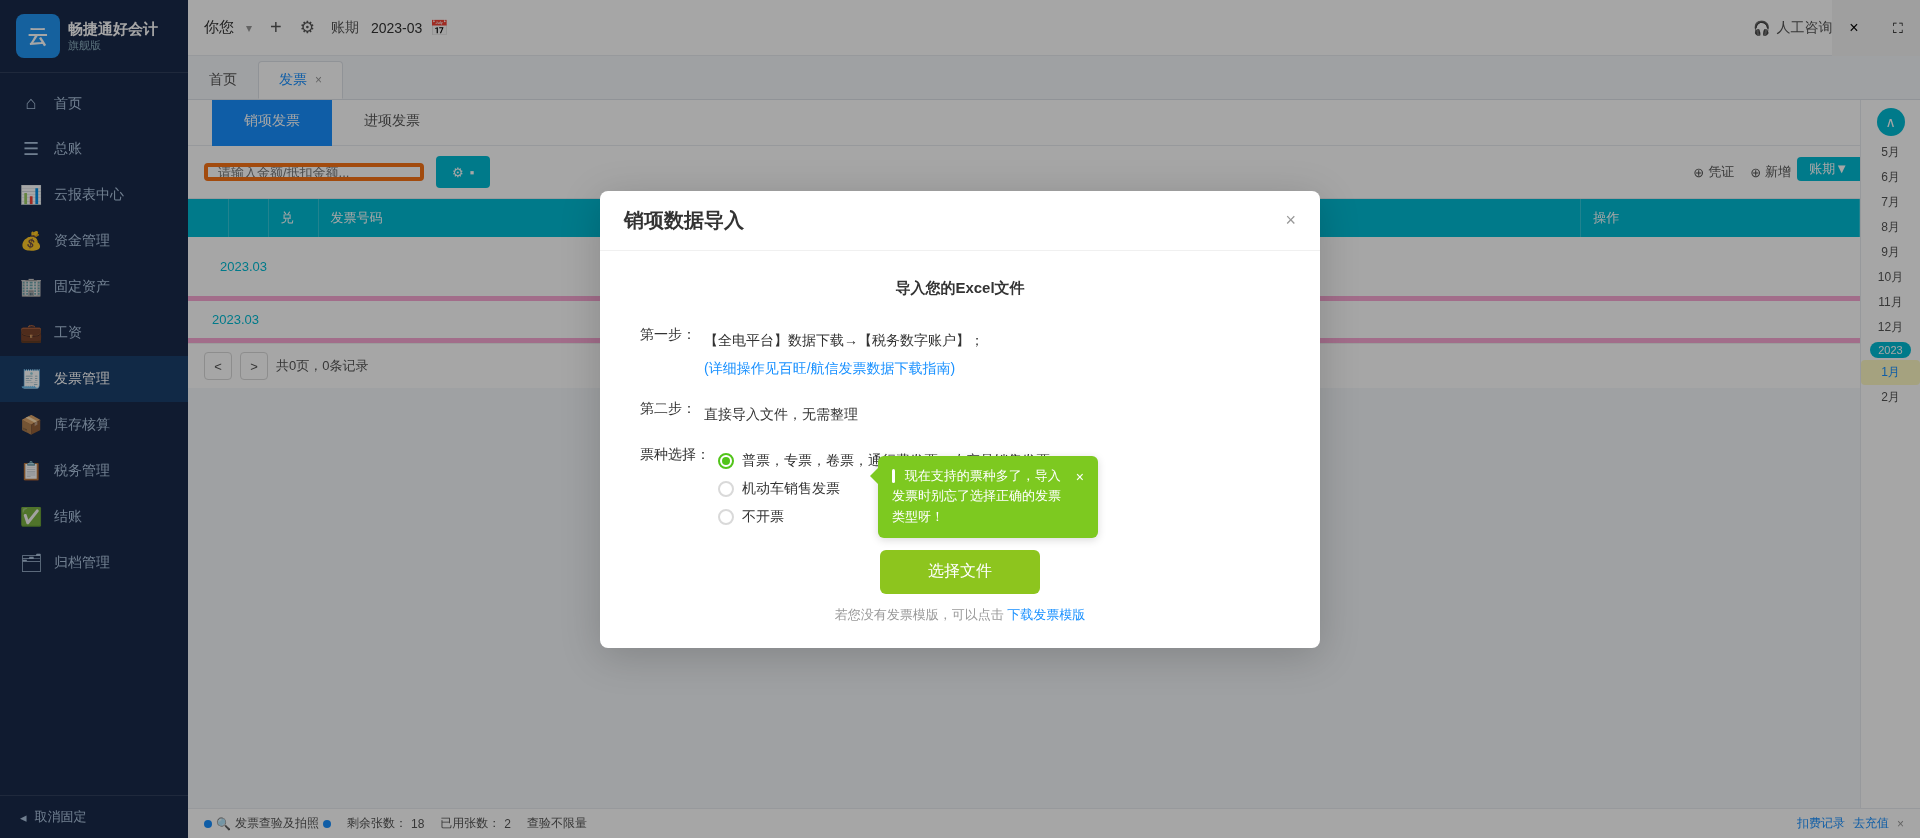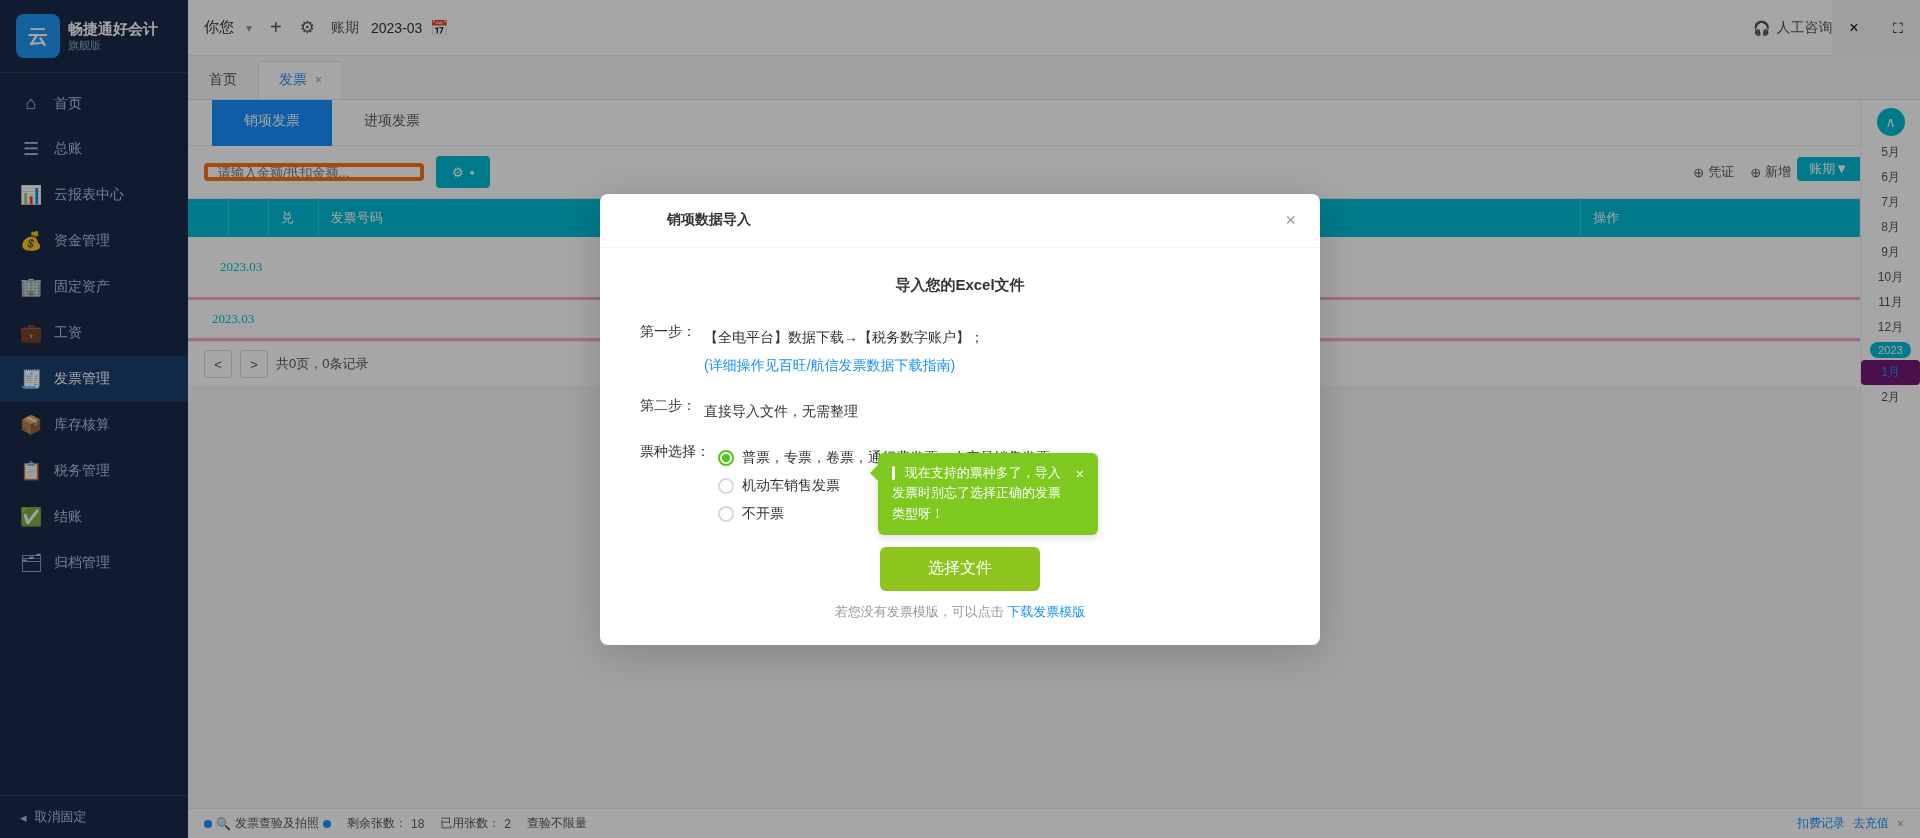--- a/index.html
+++ b/index.html
@@ -163,39 +163,38 @@
     
     .table-wrap { overflow-x: auto; background: #fff; }
     .data-table { width: 100%; border-collapse: collapse; font-size: 13px; }
     .data-table th {
       background: #00bcd4; color: white;
       padding: 10px 12px; text-align: left;
       font-weight: 500; border-right: 1px solid rgba(255,255,255,0.2);
     }
     .data-table td {
       padding: 9px 12px;
-      border-bottom: 3px solid #f9a8d4;
+      border-bottom: 5px solid #f9a8d4;
       color: #333;
-      font-family: Liberation Serif, serif;
     }
     .right-panel-arrow {
       width: 28px; height: 28px;
       border-radius: 50%;
       background: #00bcd4;
       color: white;
       display: flex; align-items: center; justify-content: center;
       cursor: pointer; font-size: 14px;
       margin-bottom: 4px;
     }
     .right-panel-month {
       font-size: 12px; color: #555;
       padding: 4px 0; cursor: pointer;
       width: 100%; text-align: center;
     }
-    .right-panel-month.active { background: #701a75; color: #1890ff; border-radius: 4px; }
+    .right-panel-month.active { background: #fef9c3; color: #1890ff; border-radius: 4px; }
     .year-badge {
       background: #00bcd4; color: white;
       border-radius: 10px; padding: 2px 8px;
       font-size: 11px; margin: 2px 0;
     }
 
     
     .status-bar {
       position: absolute;
       left: 188px; bottom: 0;
@@ -228,21 +227,21 @@
       width: 720px;
       box-shadow: 0 8px 40px rgba(0,0,0,0.18);
       overflow: visible;
       position: relative;
     }
     .dialog-header {
       display: flex; align-items: center; justify-content: space-between;
       padding: 16px 24px;
       border-bottom: 1px solid #f0f0f0;
     }
-    .dialog-title { font-size: 14px; font-weight: 600; color: #333; margin-left: 43px; }
+    .dialog-title { font-size: 20px; font-weight: 600; color: #333; }
     .dialog-close { font-size: 18px; color: #999; cursor: pointer; background: none; border: none; }
     .dialog-body { padding: 28px 40px 24px; }
     .dialog-main-title {
       text-align: center; font-size: 15px; font-weight: 600;
       color: #333; margin-bottom: 28px;
     }
     .dialog-step { margin-bottom: 18px; }
     .dialog-step-label { display: inline-block; min-width: 55px; color: #333; font-weight: 500; }
     .step-row { display: flex; align-items: flex-start; gap: 8px; }
     .step-text { color: #333; font-size: 14px; line-height: 2; }

